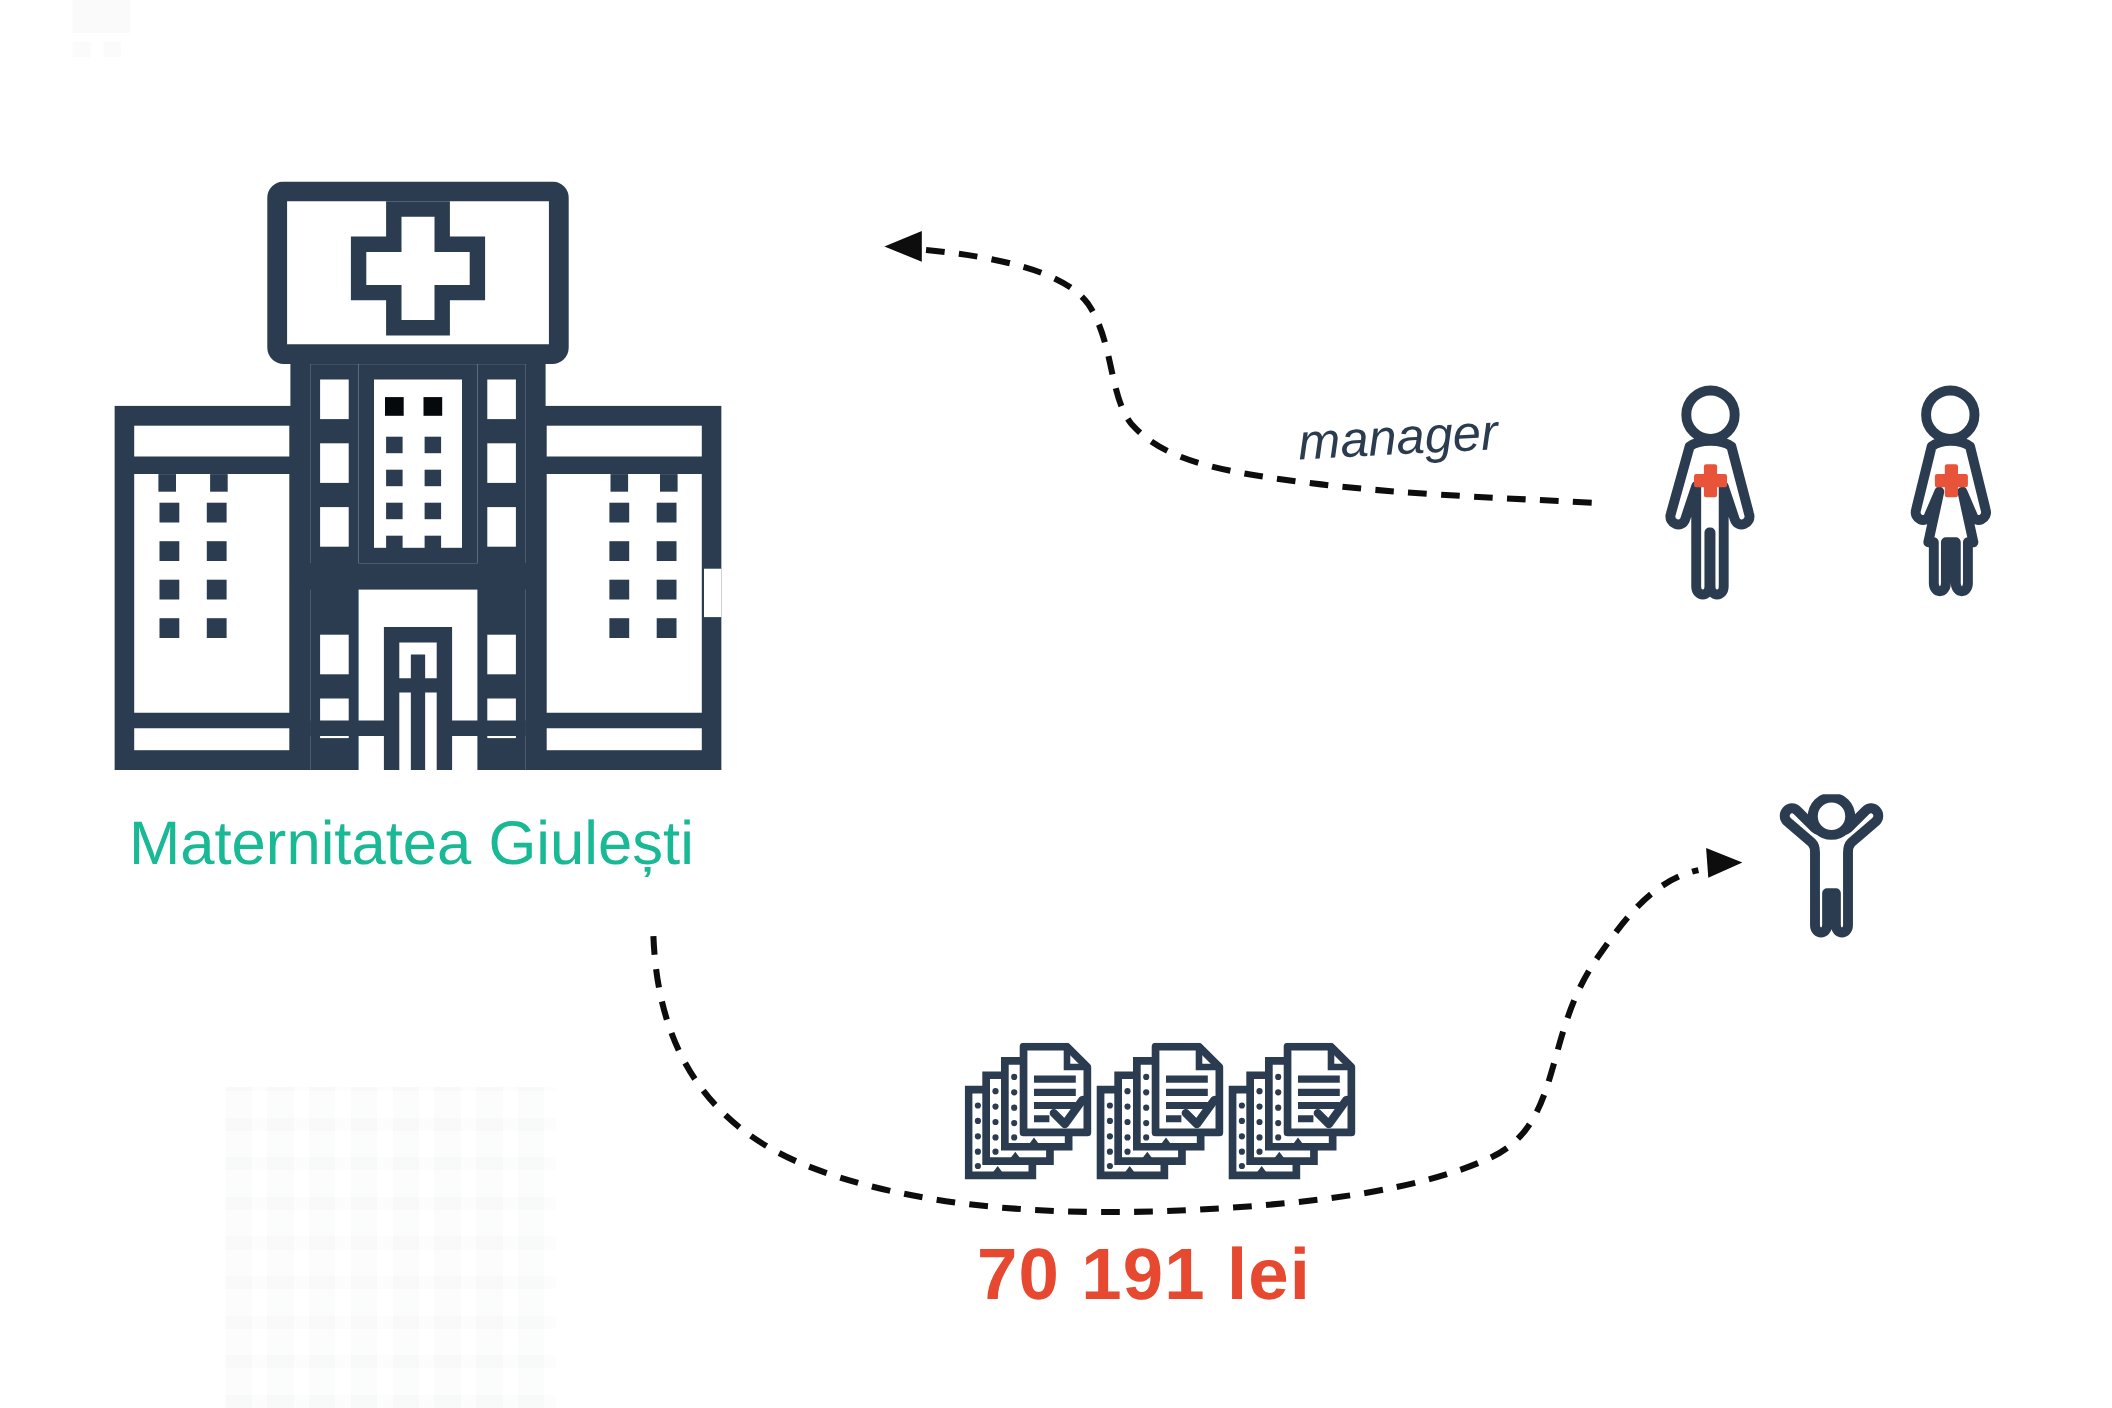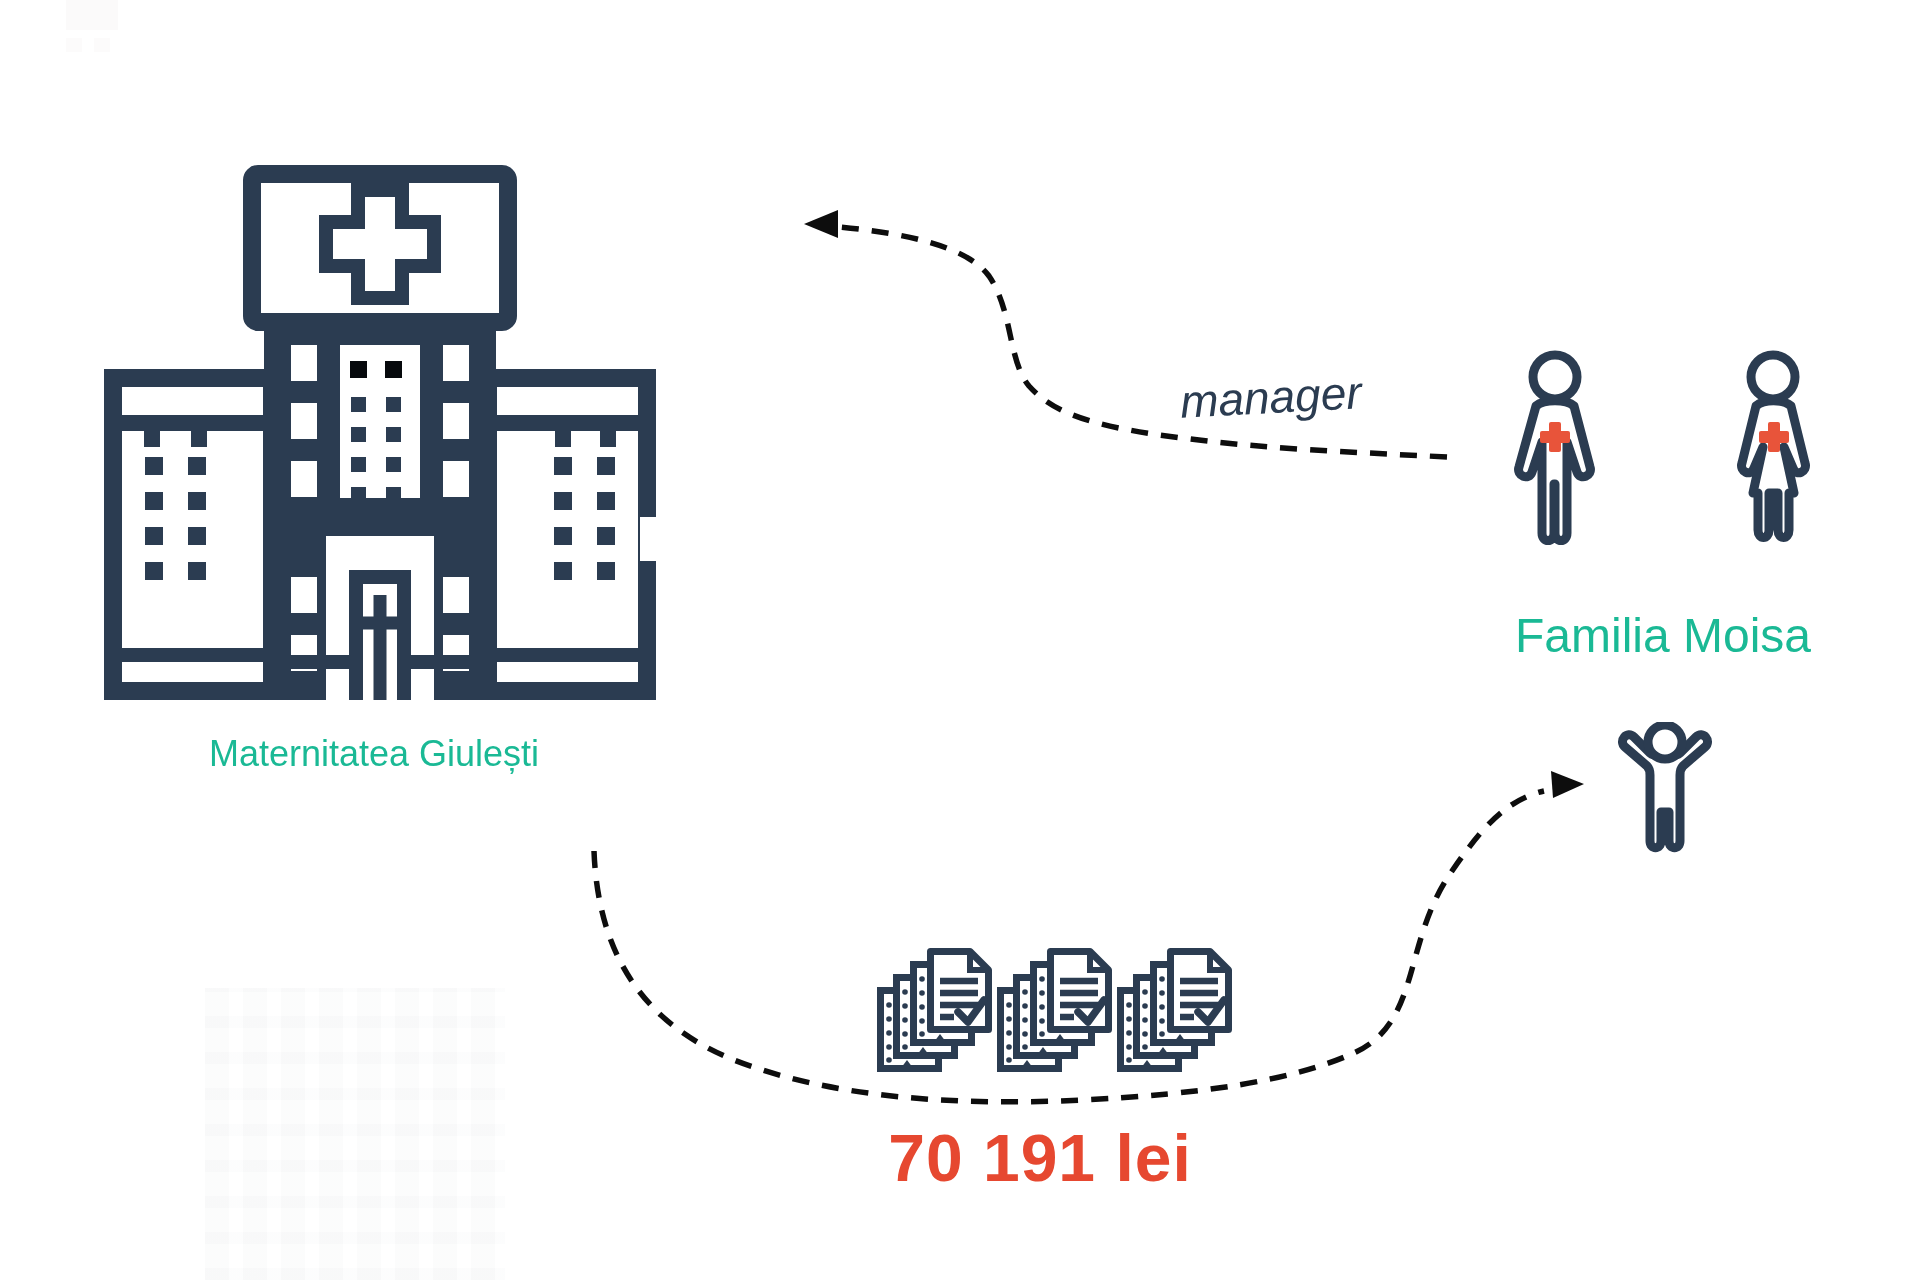--- a/index.html
+++ b/index.html
@@ -1,21 +1,21 @@
 <!DOCTYPE html>
 <html><head>
 <meta charset="utf-8">
 <style>
   html,body{margin:0;padding:0;}
   body{width:1920px;height:1280px;background:#ffffff;overflow:hidden;
        font-family:"Liberation Sans", sans-serif;}
   .canvas{position:relative;width:1920px;height:1280px;background:#ffffff;}
   .abs{position:absolute;}
   .teal-label{color:#1ab995;font-weight:500;text-align:center;white-space:nowrap;}
-  .hospital-label{left:74px;top:733px;width:600px;font-size:36px;}
+  .hospital-label{left:74px;top:733px;width:600px;font-size:56px;}
   .family-label{left:1463px;top:608px;width:400px;font-size:48px;}
   .manager-label{left:1180px;top:370px;font-size:46px;font-style:italic;font-weight:500;
                  color:#2b3c51;transform:rotate(-3deg);white-space:nowrap;}
   .amount-label{left:790px;top:1120px;width:500px;font-size:66px;font-weight:700;
                 color:#e64830;text-align:center;letter-spacing:1px;white-space:nowrap;}
   svg{display:block;}
   
   .wm-top{left:58px;top:0;width:72px;height:58px;
     background:
       linear-gradient(#fbfafa,#fbfafa) 8px 0/52px 30px no-repeat,
@@ -152,21 +152,20 @@
                L69 143 L69 180 C69 190 58 190 58 180 L58 143 L49 143 L49 180
                C49 190 38 190 38 180 L38 143 L33 143 L43 97 L34 118 C31 127 19 122 22 113 Z"></path>
       <circle cx="53" cy="27" r="22"></circle>
     </g>
     <g>
       <rect x="48" y="72" width="12" height="30" rx="2" fill="#e8543a"></rect>
       <rect x="39" y="81" width="30" height="12" rx="2" fill="#e8543a"></rect>
     </g>
   </svg>
 
-  <div class="abs teal-label family-label">Familia Moisa</div>
 
   <svg class="abs" style="left:1612px;top:722px" width="106" height="136" viewBox="0 0 106 136">
     <g stroke="#2b3c51" stroke-width="9" fill="#ffffff" stroke-linejoin="round" stroke-linecap="round">
       <path d="M35 44 L13 25 C6 19 15 8 22 15 L38 31 C42 35 64 35 68 31 L84 15
                C91 8 100 19 93 25 L71 44 C69 46 68 49 68 53 L68 119 C68 128 57 128 57 119
                L57 90 L49 90 L49 119 C49 128 38 128 38 119 L38 53 C38 49 37 46 35 44 Z"></path>
       <circle cx="53" cy="20" r="17"></circle>
     </g>
   </svg>
 

